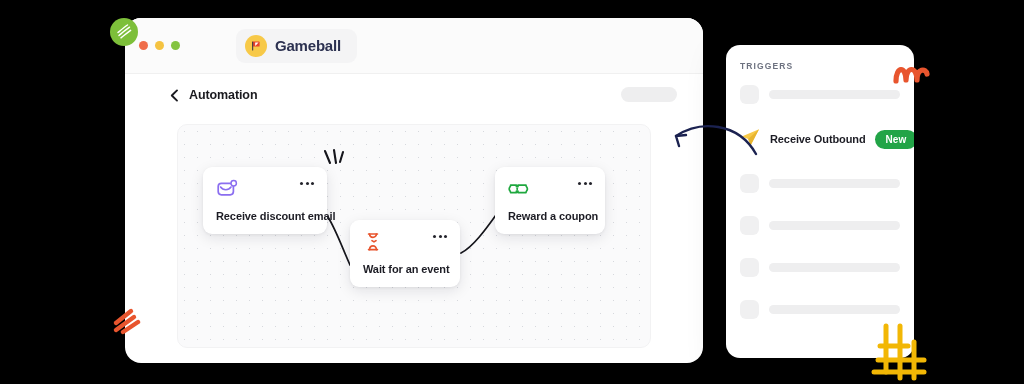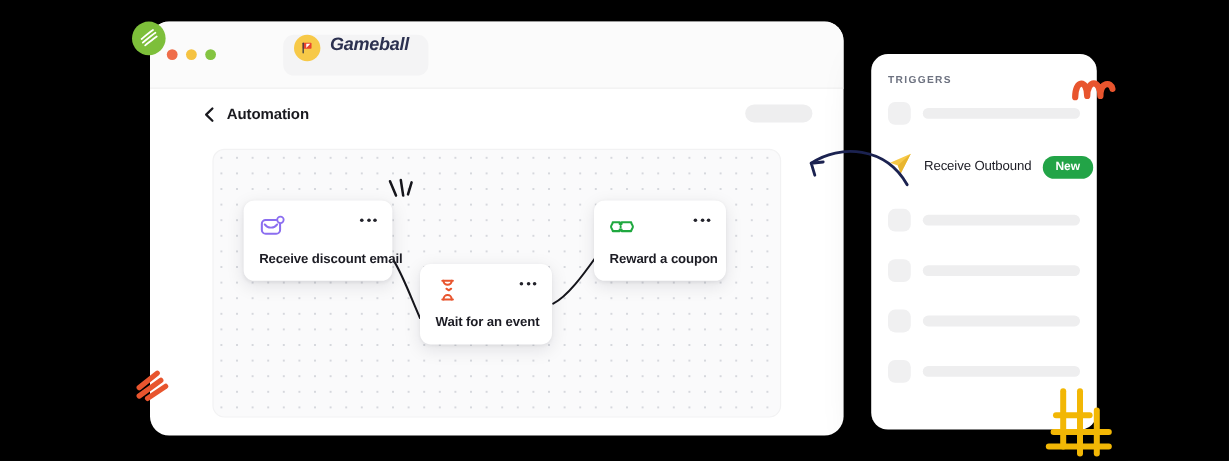--- a/index.html
+++ b/index.html
@@ -36,25 +36,24 @@
   }
   .dots { display: flex; gap: 7px; align-items: center; }
   .dot { width: 9px; height: 9px; border-radius: 50%; }
   .dot.r { background: #ef6d4a; }
   .dot.y { background: #f5c341; }
   .dot.g { background: #84c441; }
 
   #brand-pill {
     margin-left: 56px;
     height: 34px;
-    display: flex; align-items: flex-start; gap: 8px;
+    display: flex; align-items: center; gap: 8px;
     background: #f4f4f5;
     border-radius: 9px;
     padding: 0 16px 0 9px;
-    font-style: italic;
   }
   #brand-mark {
     width: 22px; height: 22px; border-radius: 50%;
     background: #f7c948;
     display: flex; align-items: center; justify-content: center;
     flex: none;
   }
   #brand-name {
     font-size: 15px; font-weight: 700; color: #2c3150; letter-spacing: -0.2px;
   }
@@ -127,21 +126,21 @@
   .skel-row { display: flex; align-items: center; gap: 10px; margin-bottom: 23px; }
   .skel-sq { width: 19px; height: 19px; border-radius: 6px; background: #f0f0f1; flex: none; }
   .skel-bar { height: 9px; border-radius: 5px; background: #eeeeef; flex: 1; }
 
   #trigger-active {
     display: flex; align-items: center; gap: 9px;
     margin: 0 0 23px 0;
     height: 24px;
   }
   #trigger-active-label {
-    font-size: 11px; font-weight: 400; color: #1c1c24; white-space: nowrap;
+    font-size: 11px; font-weight: 700; color: #1c1c24; white-space: nowrap;
     letter-spacing: -0.1px;
   }
   #new-badge {
     margin-left: auto;
     background: #22a447;
     color: #ffffff;
     font-size: 10px; font-weight: 700;
     border-radius: 11px;
     padding: 4px 11px;
     white-space: nowrap;

